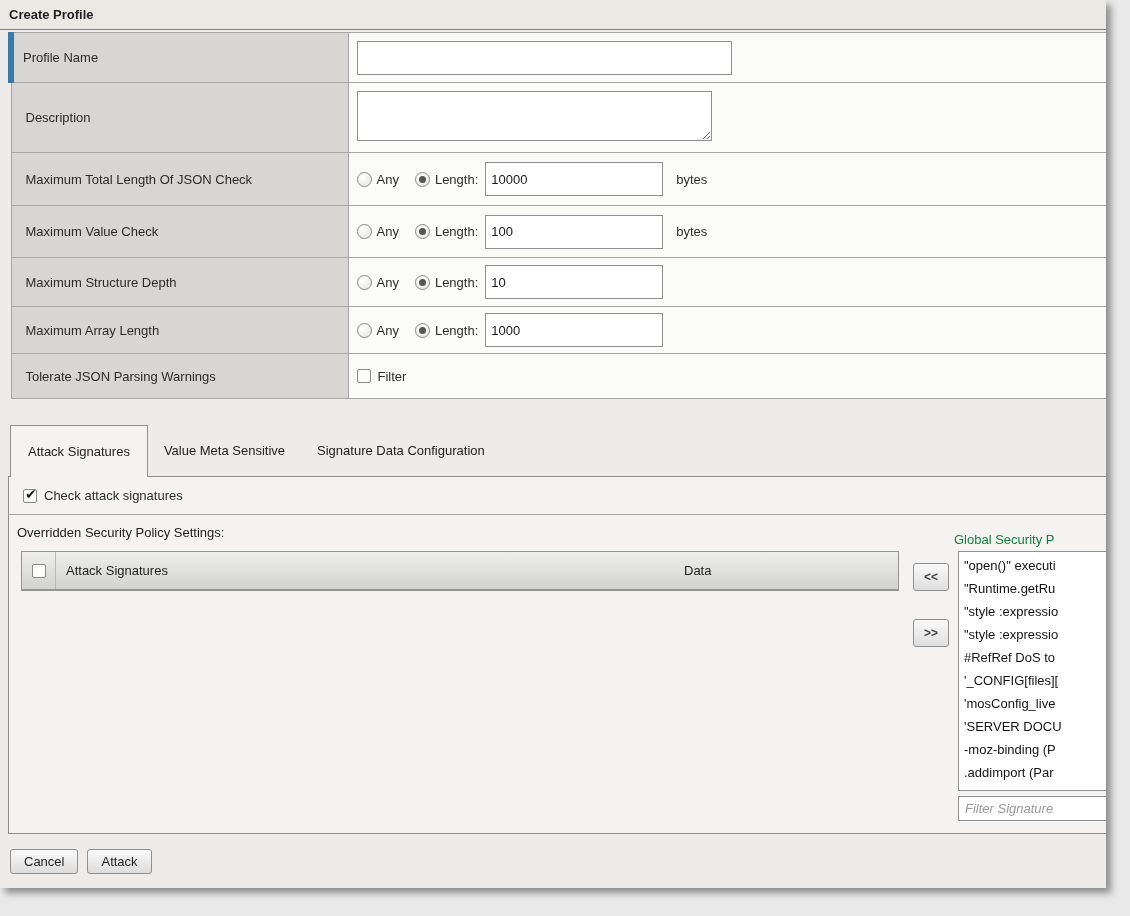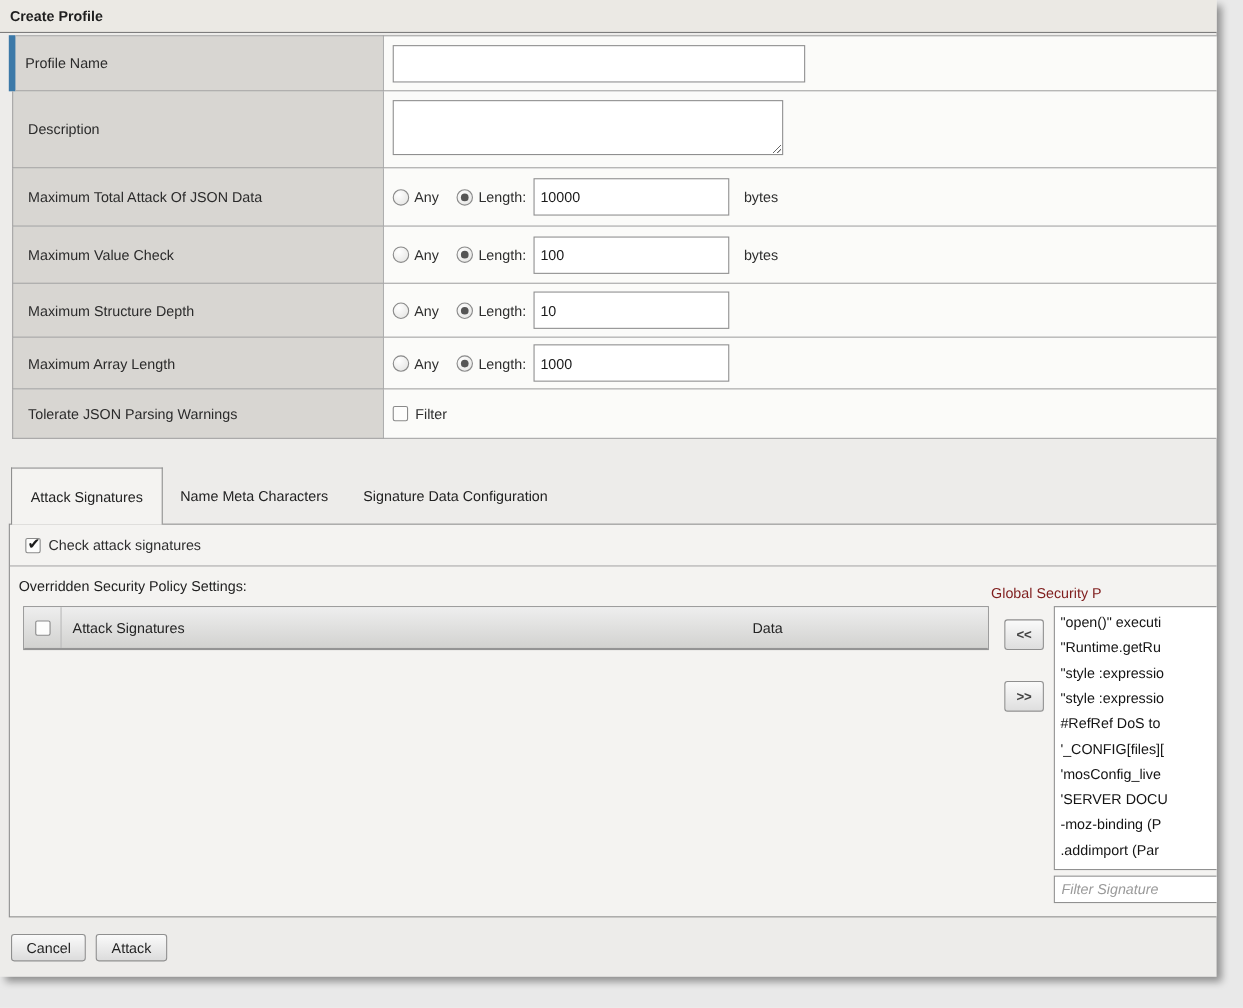--- a/index.html
+++ b/index.html
@@ -155,21 +155,21 @@
     width: 36px; height: 28px;
     border: 1px solid #8f8f8f; border-radius: 3px;
     background: linear-gradient(#fafafa, #dedede);
     font-family: "Liberation Sans", sans-serif;
     font-size: 12px; font-weight: bold; color: #444;
     text-align: center; cursor: pointer;
   }
   .move-left  { top: 86px; }
   .move-right { top: 142px; }
 
-  .global-label { position: absolute; left: 892px; top: 55px; color: #7f1d1d; white-space: nowrap; }
+  .global-label { position: absolute; left: 945px; top: 55px; color: #15803d; white-space: nowrap; }
   .sig-list {
     position: absolute; left: 949px; top: 74px;
     width: 290px; height: 240px;
     border: 1px solid #919191;
     background: #fff;
     overflow: hidden;
     padding-top: 2px;
   }
   .sig-item {
     padding: 3px 6px 3px 5px;
@@ -217,21 +217,21 @@
           <input type="text" class="text-input name-input" value="" style="">
         </td>
       </tr>
       <tr style="height:70px;">
         <td class="lbl">Description</td>
         <td class="val">
           <textarea class="ta" style=""></textarea>
         </td>
       </tr>
       <tr style="height:53px;">
-        <td class="lbl">Maximum Total Attack Of JSON Data</td>
+        <td class="lbl">Maximum Total Length Of JSON Check</td>
         <td class="val">
           <div class="radio-line">
             <input type="radio" class="radio" name="r-total" style="">
             <span class="gap-s"></span>
             <span>Any</span>
             <span class="gap-m"></span>
             <input type="radio" class="radio" name="r-total" checked="" style="">
             <span class="gap-s"></span>
             <span>Length:</span>
             <span class="gap-i"></span>
@@ -296,21 +296,21 @@
             <input type="checkbox" class="cb" style="">
             <span class="cb-label">Filter</span>
           </div>
         </td>
       </tr>
     </tbody>
       </table>
 
     <div class="tabs">
       <div class="tab active">Attack Signatures</div>
-      <div class="tab inactive">Name Meta Characters</div>
+      <div class="tab inactive">Value Meta Sensitive</div>
       <div class="tab inactive">Signature Data Configuration</div>
     </div>
 
     <div class="tab-content">
       <div class="check-row">
         <input type="checkbox" class="cb" checked="" style="">
         <span class="cb-label">Check attack signatures</span>
       </div>
 
       <div class="overridden-label">Overridden Security Policy Settings:</div>

